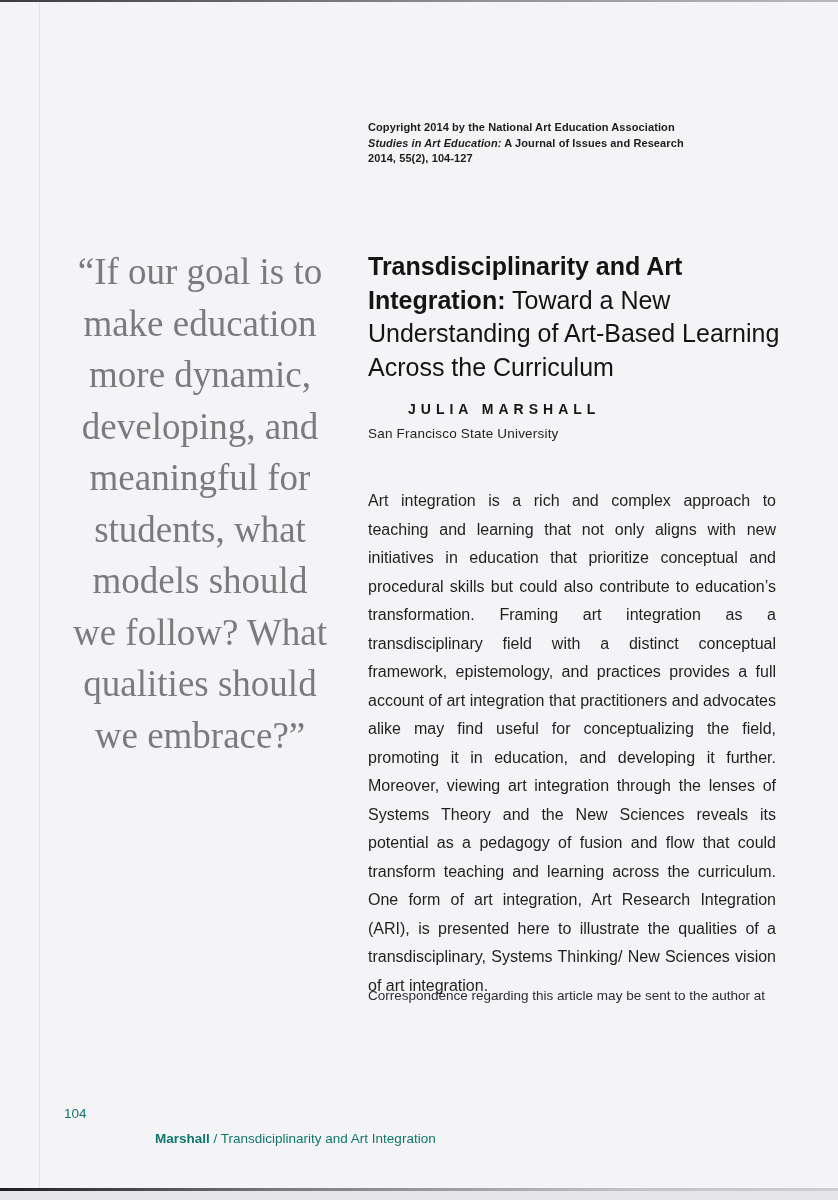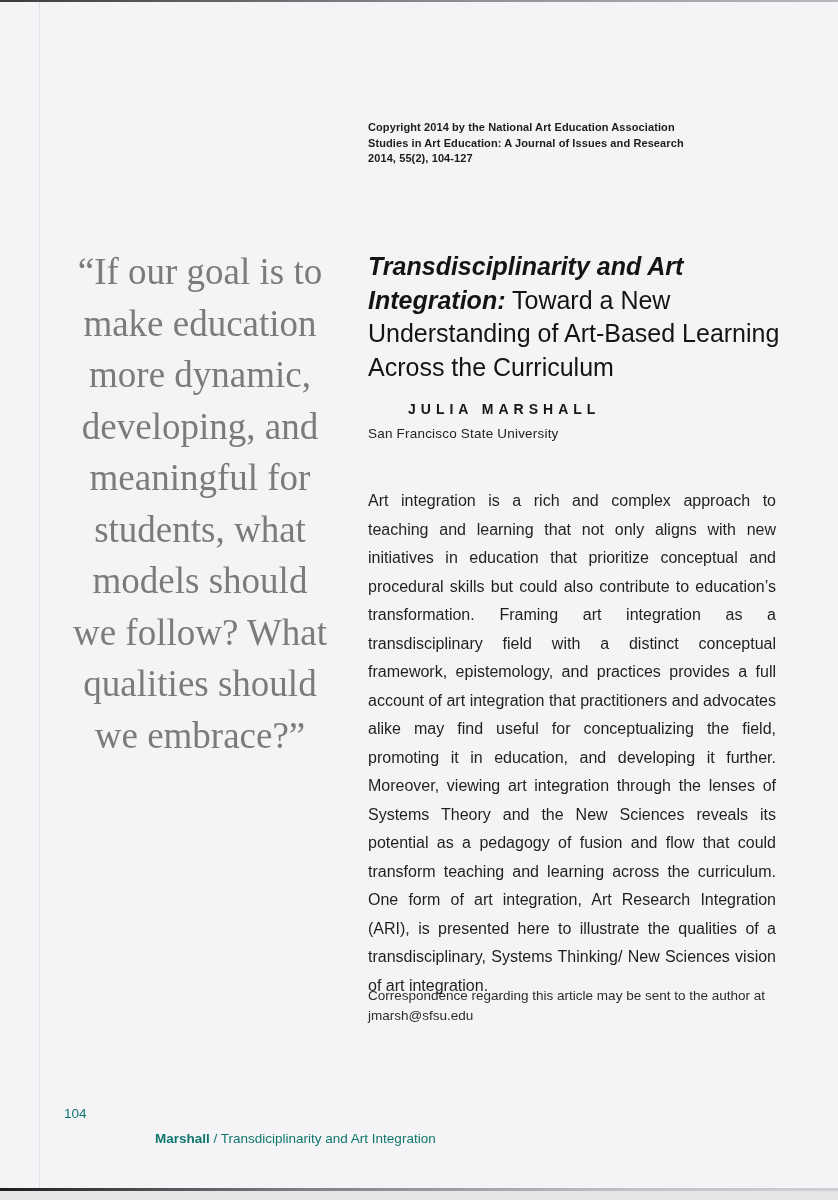--- a/index.html
+++ b/index.html
@@ -29,35 +29,35 @@
   .scan-bottom-band{
     position:absolute;left:0;top:1191px;width:838px;height:9px;
     background:#e6e6e9;
   }
 
   .copyright-block{
     position:absolute;left:368px;top:120px;width:360px;
     font-size:11px;line-height:15.5px;font-weight:bold;color:#1c1c1c;
     letter-spacing:0.1px;
   }
-  .copyright-block .ital{}
+  .copyright-block .ital{font-style:italic;}
 
   .pull-quote{
     position:absolute;left:38px;top:246px;width:324px;
     font-family:"Liberation Serif", serif;
     font-size:37px;line-height:51.5px;
     color:#7b7b7d;text-align:center;
   }
 
   .title-block{
     position:absolute;left:368px;top:250px;width:422px;
     font-size:25px;line-height:33.5px;color:#141414;
     font-weight:normal;margin:0;
   }
-  .title-block .title-bold{font-weight:bold;font-style:italic;}
+  .title-block .title-bold{font-weight:bold;}
 
   .author-block{position:absolute;left:368px;top:401px;width:420px;}
   .author-name{
     font-size:14px;font-weight:bold;letter-spacing:5px;color:#161616;margin-left:40px;
   }
   .author-affiliation{
     margin-top:9px;font-size:13.5px;color:#232323;letter-spacing:0.2px;
   }
 
   .abstract-block{
@@ -110,21 +110,20 @@
 
   <div class="author-block">
     <div class="author-name">JULIA MARSHALL</div>
     <div class="author-affiliation">San Francisco State University</div>
   </div>
 
   <div class="abstract-block">Art integration is a rich and complex approach to teaching and learning that not only aligns with new initiatives in education that prioritize conceptual and procedural skills but could also contribute to education’s transformation. Framing art integration as a transdisciplinary field with a distinct conceptual framework, epistemology, and practices provides a full account of art integration that practitioners and advocates alike may find useful for conceptualizing the field, promoting it in education, and developing it further. Moreover, viewing art integration through the lenses of Systems Theory and the New Sciences reveals its potential as a pedagogy of fusion and flow that could transform teaching and learning across the curriculum. One form of art integration, Art Research Integration (ARI), is presented here to illustrate the qualities of a transdisciplinary, Systems Thinking/ New Sciences vision of art integration.</div>
 
   <div class="correspondence-block">
     <div>Correspondence regarding this article may be sent to the author at</div>
-    <div>jmarsh@sfsu.edu</div>
   </div>
 
   <div class="footer">
     <span class="page-number">104</span>
     <span class="running-head"><span class="rh-bold">Marshall</span><span> / Transdiciplinarity and Art Integration</span></span>
   </div>
 
   <div class="scan-bottom-edge"></div>
   <div class="scan-bottom-band"></div>
 

